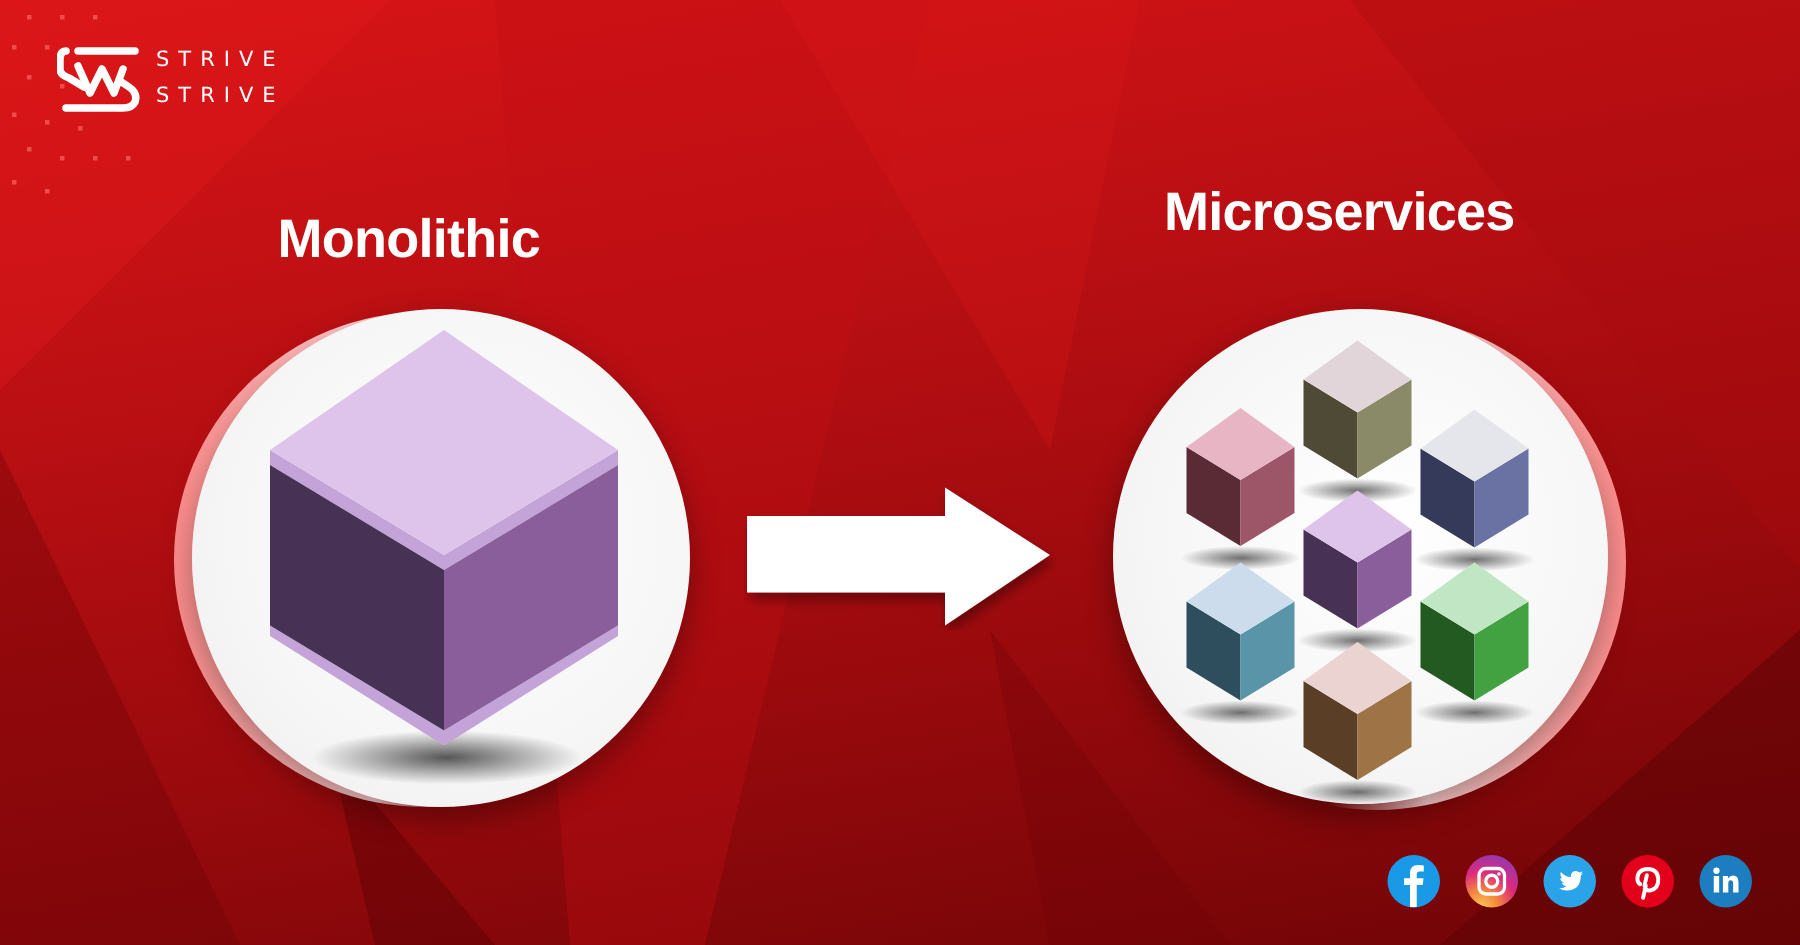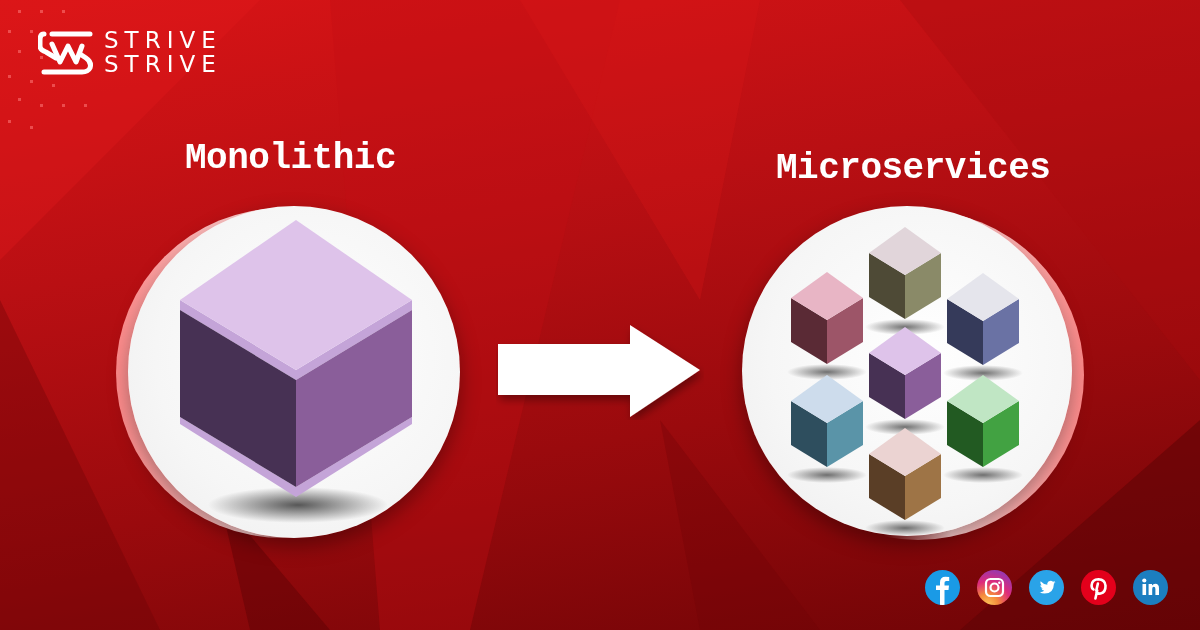--- a/index.html
+++ b/index.html
@@ -4,26 +4,26 @@
 <style>
   html, body { margin: 0; padding: 0; }
   body { width: 1200px; height: 630px; overflow: hidden; position: relative;
          font-family: "Liberation Sans", sans-serif; }
   .canvas { position: absolute; inset: 0; width: 1200px; height: 630px; overflow: hidden;
             background: linear-gradient(170deg, #d91416 0%, #b90f13 35%, #9a0a0d 65%, #6e0406 100%); }
   .bg-svg { position: absolute; inset: 0; }
   .logo { position: absolute; left: 38px; top: 28px; display: flex; align-items: center; }
   .logo-mark { width: 56px; height: 48px; }
   .logo-text { margin-left: 10px; color: #fff; font-family: "DejaVu Sans", sans-serif;
-               font-size: 23px; letter-spacing: 6px; line-height: 24px; font-weight: normal; }
+               font-size: 14px; letter-spacing: 6px; line-height: 24px; font-weight: normal; }
   .logo-text div { height: 24px; }
-  .title { position: absolute; color: #fff; font-family: Liberation Mono, monospace;
+  .title { position: absolute; color: #fff; font-family: Liberation Sans, sans-serif;
            font-weight: bold; font-size: 36px; letter-spacing: -0.5px; white-space: nowrap; }
   .title.left { left: 185px; top: 138px; }
-  .title.right { left: 776px; top: 148px; text-align: center; }
+  .title.right { left: 776px; top: 120px; text-align: center; }
   .circle-glow { position: absolute; border-radius: 50%; }
   .circle { position: absolute; border-radius: 50%;
             background: radial-gradient(circle at 55% 45%, #ffffff 0%, #f6f6f6 60%, #ececec 100%);
             box-shadow: 0 8px 20px rgba(0,0,0,0.35); }
   .arrow { position: absolute; left: 496px; top: 322px; width: 208px; height: 98px; }
   .social { position: absolute; right: 32px; top: 570px; display: flex; gap: 17px; }
   .social .ic { width: 35px; height: 35px; border-radius: 50%; position: relative;
                 display: flex; align-items: center; justify-content: center; overflow: hidden; }
   svg { display: block; }
 </style>

